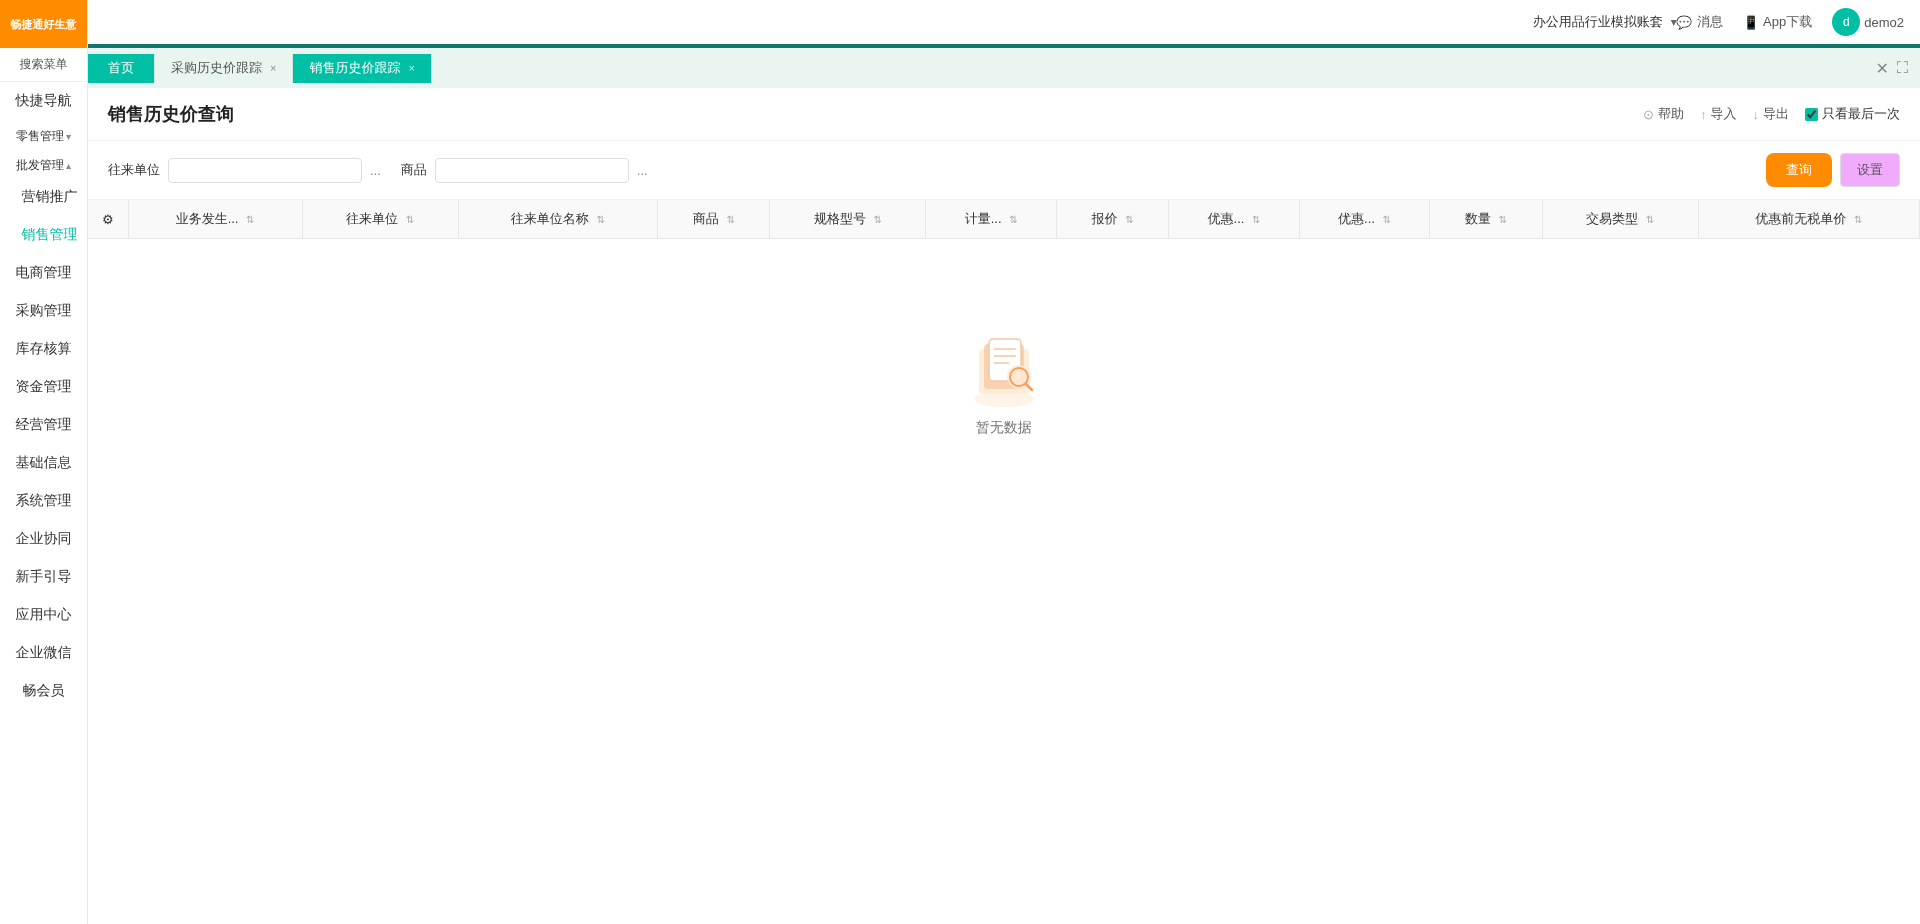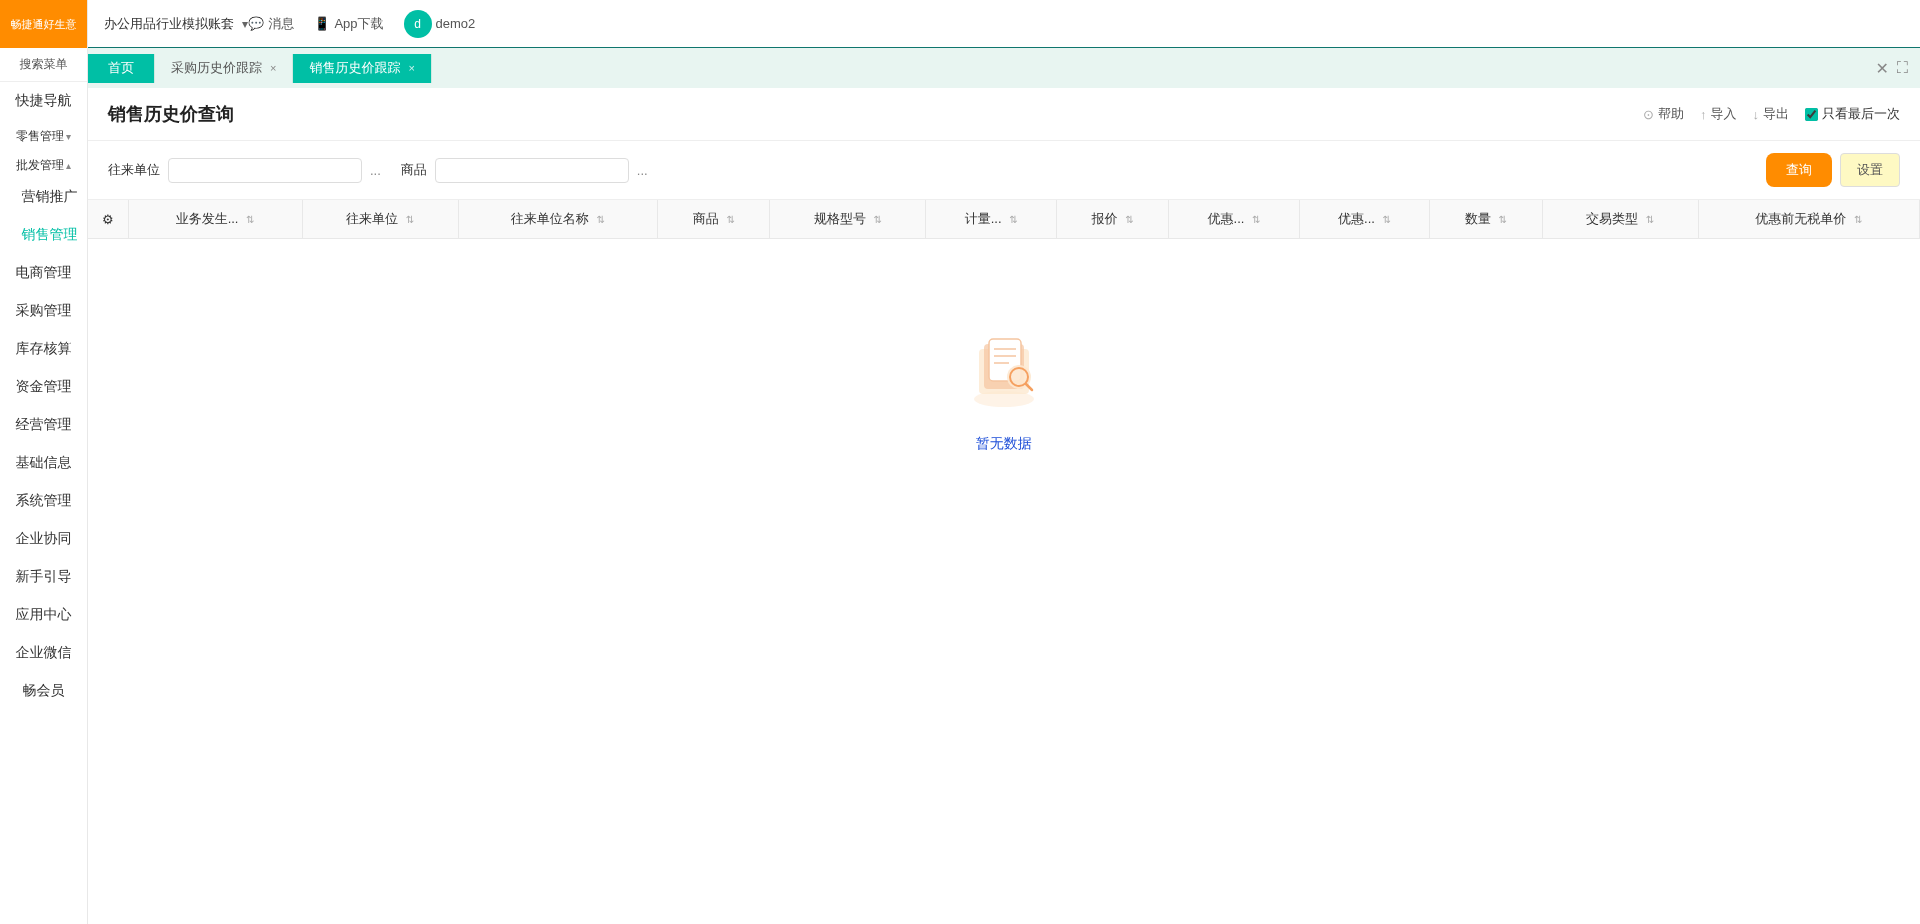--- a/index.html
+++ b/index.html
@@ -19,21 +19,21 @@
       background: #ff8c00;
       height: 48px;
       display: flex;
       align-items: center;
       justify-content: center;
       padding: 6px;
     }
     .sidebar-logo-text {
       color: #fff;
       font-size: 11px;
-      font-weight: normal;
+      font-weight: bold;
       line-height: 1.3;
       text-align: left;
     }
     .sidebar-search {
       padding: 8px 6px;
       font-size: 12px;
       color: #555;
       text-align: center;
       cursor: pointer;
       border-bottom: 1px solid #eee;
@@ -72,22 +72,22 @@
       overflow: hidden;
     }
 
     
     .topbar {
       height: 48px;
       background: #fff;
       display: flex;
       align-items: center;
       padding: 0 16px;
-      border-bottom: 1px solid #0f766e;
-      justify-content: flex-start;
+      border-bottom: 4px solid #0f766e;
+      justify-content: flex-end;
     }
     .topbar-left {
       display: flex;
       align-items: center;
       gap: 8px;
     }
     .topbar-title {
       font-size: 13px;
       color: #333;
     }
@@ -261,21 +261,21 @@
     .btn-query {
       background: #ff8c00;
       color: #fff;
       border: none;
       border-radius: 8px;
       padding: 8px 20px;
       font-size: 13px;
       cursor: pointer;
     }
     .btn-settings {
-      background: #fef9c3;
+      background: #f0abfc;
       color: #555;
       border: 1px solid #ddd;
       border-radius: 4px;
       padding: 5px 16px;
       font-size: 13px;
       cursor: pointer;
     }
 
     
     .table-container {
@@ -318,22 +318,22 @@
     
     .empty-state {
       display: flex;
       flex-direction: column;
       align-items: center;
       justify-content: center;
       padding: 80px 0;
     }
     .empty-text {
       font-size: 14px;
-      color: #1d4ed8;
-      margin-top: 16px;
+      color: #737373;
+      margin-top: 0;
     }
 
     
     .checkbox-label {
       display: flex;
       align-items: center;
       gap: 4px;
       font-size: 13px;
       color: #333;
     }

